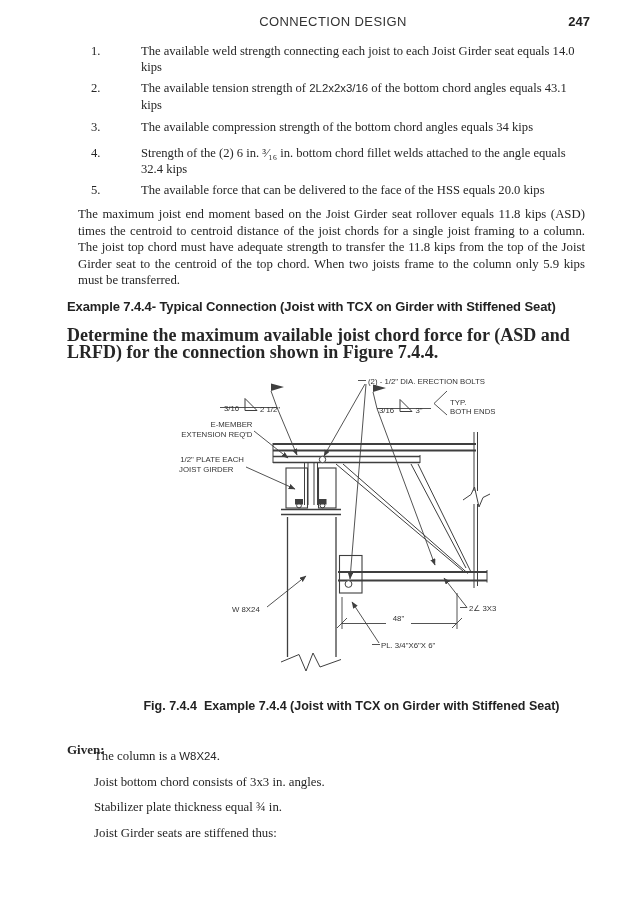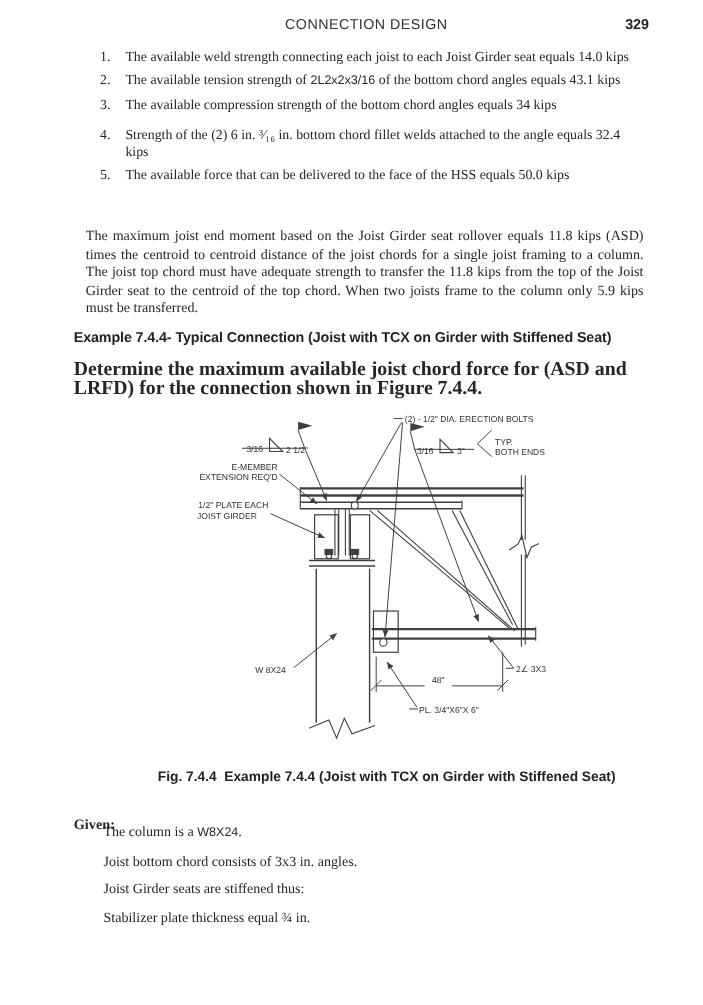--- a/index.html
+++ b/index.html
@@ -8,21 +8,21 @@
   
   .hdr-title{position:absolute;top:14px;left:0;width:639px;box-sizing:border-box;padding-left:27px;
              text-align:center;font-family:"Liberation Sans","DejaVu Sans",sans-serif;
              font-size:13px;letter-spacing:.4px;color:#333;}
   .hdr-num{position:absolute;top:14px;right:49px;font-family:"Liberation Sans","DejaVu Sans",sans-serif;
            font-weight:bold;font-size:13px;color:#222;}
   
   .list{position:absolute;top:43px;left:91px;width:495px;font-size:12.6px;line-height:16.2px;}
   .li{display:flex;margin:0 0 5px 0;}
   .li .num{width:23px;flex:0 0 23px;}
-  .li .txt{width:470px;}
+  .li .txt{width:470px;margin-left:27px;}
   .li-3{margin-top:6px;}
   .li-4{margin-top:10px;}
   .li-5{margin-top:5px;}
   .tech{font-family:"Liberation Sans","DejaVu Sans",sans-serif;font-size:11.4px;}
   
   .para1{position:absolute;top:206px;left:78px;width:507px;font-size:12.8px;line-height:16.6px;
          text-align:justify;}
   .ex-heading{position:absolute;top:299px;left:67px;white-space:nowrap;
               font-family:"Liberation Sans","DejaVu Sans",sans-serif;font-weight:bold;
               font-size:13px;letter-spacing:-.1px;color:#222;}
@@ -38,42 +38,42 @@
   .given-label{position:absolute;top:722px;left:67px;font-weight:bold;font-size:13px;margin-top:20px;}
   .given-items{position:absolute;top:748px;left:94px;width:480px;font-size:12.8px;line-height:16px;}
   .given-items .gi{margin:0 0 9.5px 0;}
 </style>
 </head>
 <body>
 
 <div class="page">
 
   <div class="hdr-title">CONNECTION DESIGN</div>
-  <div class="hdr-num">329</div>
+  <div class="hdr-num">247</div>
 
   <div class="list">
     <div class="li">
       <span class="num">1.</span>
       <span class="txt">The available weld strength connecting each joist to each Joist Girder seat equals 14.0 kips</span>
     </div>
     <div class="li">
       <span class="num">2.</span>
       <span class="txt"><span>The available tension strength of </span><span class="tech">2L2x2x3/16</span><span> of the bottom chord angles equals 43.1 kips</span></span>
     </div>
     <div class="li li-3">
       <span class="num">3.</span>
       <span class="txt">The available compression strength of the bottom chord angles equals 34 kips</span>
     </div>
     <div class="li li-4">
       <span class="num">4.</span>
       <span class="txt">Strength of the (2) 6 in. ³⁄₁₆ in. bottom chord fillet welds attached to the angle equals 32.4 kips</span>
     </div>
     <div class="li li-5">
       <span class="num">5.</span>
-      <span class="txt">The available force that can be delivered to the face of the HSS equals 50.0 kips</span>
+      <span class="txt">The available force that can be delivered to the face of the HSS equals 20.0 kips</span>
     </div>
   </div>
 
   <div class="para1">The maximum joist end moment based on the Joist Girder seat rollover equals 11.8 kips (ASD) times the centroid to centroid distance of the joist chords for a single joist framing to a column. The joist top chord must have adequate strength to transfer the 11.8 kips from the top of the Joist Girder seat to the centroid of the top chord. When two joists frame to the column only 5.9 kips must be transferred.</div>
 
   <div class="ex-heading">Example 7.4.4- Typical Connection (Joist with TCX on Girder with Stiffened Seat)</div>
 
   <div class="para2">Determine the maximum available joist chord force for (ASD and LRFD) for the connection shown in Figure 7.4.4.</div>
 
   <svg class="fig-svg" viewBox="0 368 639 330" xmlns="http://www.w3.org/2000/svg">
@@ -199,17 +199,17 @@
     <text x="469" y="611">2∠ 3X3</text>
   </svg>
 
   <div class="caption">Fig. 7.4.4  Example 7.4.4 (Joist with TCX on Girder with Stiffened Seat)</div>
 
   <div class="given-label">Given:</div>
 
   <div class="given-items">
     <div class="gi"><span>The column is a </span><span class="tech">W8X24</span><span>.</span></div>
     <div class="gi">Joist bottom chord consists of 3x3 in. angles.</div>
+    <div class="gi">Stabilizer plate thickness equal ¾ in.</div>
     <div class="gi">Joist Girder seats are stiffened thus:</div>
-    <div class="gi">Stabilizer plate thickness equal ¾ in.</div>
   </div>
 
 </div>
 
 </body></html>

